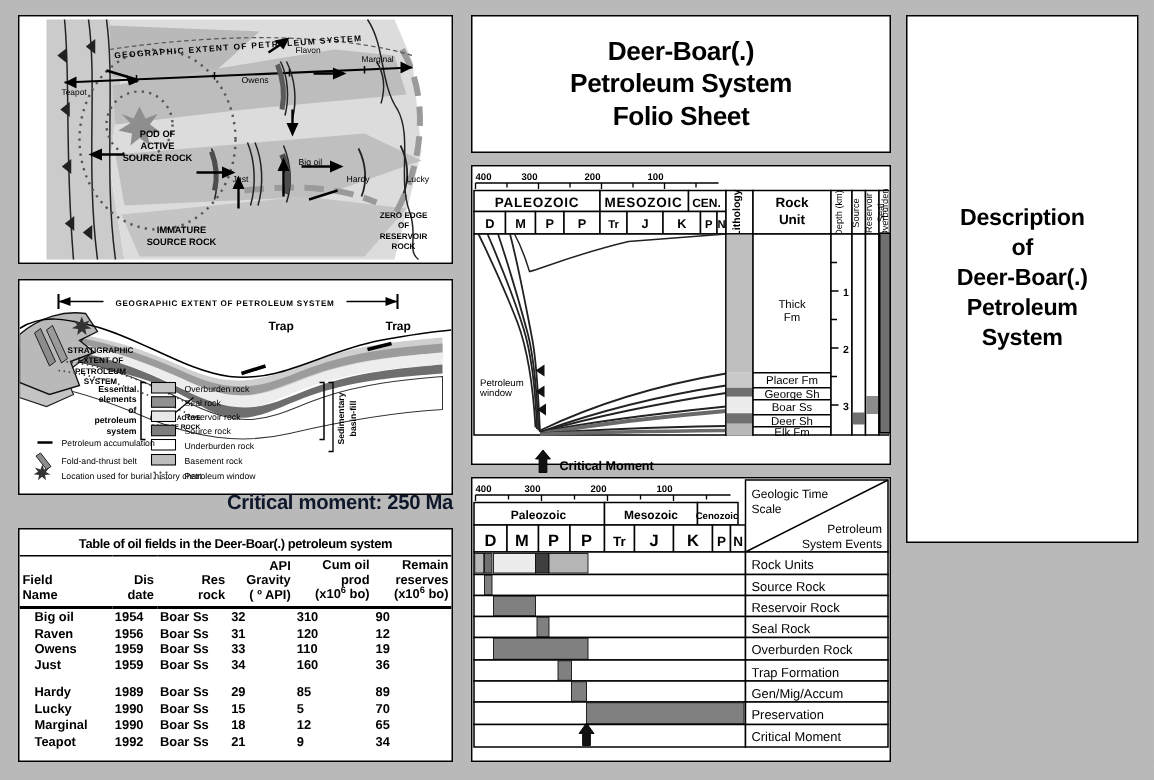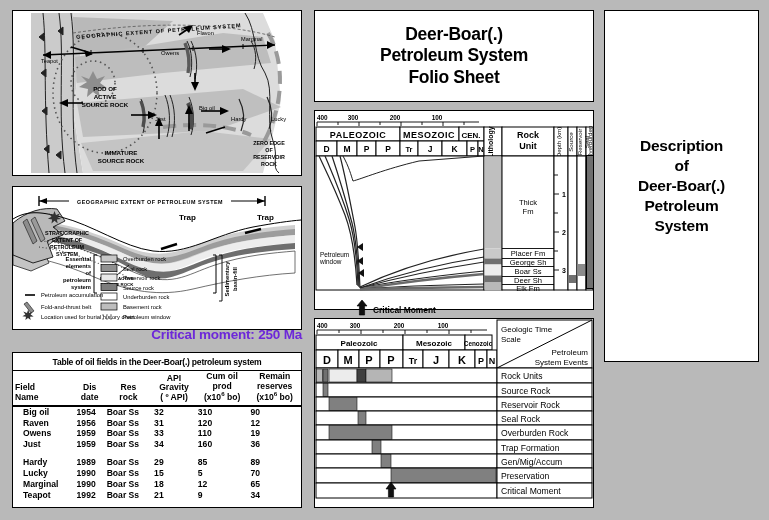--- a/index.html
+++ b/index.html
@@ -25,36 +25,36 @@
   
   #map-panel { left: 12px; top: 10px; width: 290px; height: 166px; }
   #map-svg { display:block; }
 
   
   #xsec-panel { left: 12px; top: 186px; width: 290px; height: 144px; }
 
   
   #crit-caption {
     position: absolute; left: 12px; top: 327px; width: 290px;
-    text-align: right; font-size: 13.5px; font-weight: bold; color:#6d28d9;
+    text-align: right; font-size: 13.5px; font-weight: bold; color:#0f172a;
     letter-spacing: -0.2px;
   }
 
   
   #table-panel { left: 12px; top: 352px; width: 290px; height: 156px; }
   #oil-table { width: 100%; border-collapse: collapse; }
   #tbl-title {
     font-size: 9.3px; font-weight: bold; text-align: center;
     padding: 4px 2px 3px 2px; border-bottom: 1px solid #000;
     letter-spacing: -0.25px;
   }
   #oil-table td, #oil-table th { font-size: 8.6px; margin-top: 40px; }
   .thead-row th {
     font-weight: bold; font-size: 8.4px; padding: 1px 2px;
-    vertical-align: bottom; line-height: 1.12; text-align: center;
+    vertical-align: bottom; line-height: 1.12; text-align: right;
   }
   .thead-row th.lft { text-align: left; }
   #oil-table .head-under td { border-bottom: 2px solid #000; height: 2px; padding: 0; }
   .drow td { font-weight: bold; font-size: 8.7px; padding: 0px 2px; text-align: left; line-height: 1.26;}
   .drow td.lft { text-align: left; padding-left: 10px; }
   .gap-row td { height: 7px; padding: 0; }
   .sup { font-size: 6.2px; vertical-align: super; }
 
   
   #title-panel { left: 314px; top: 10px; width: 280px; height: 92px;

